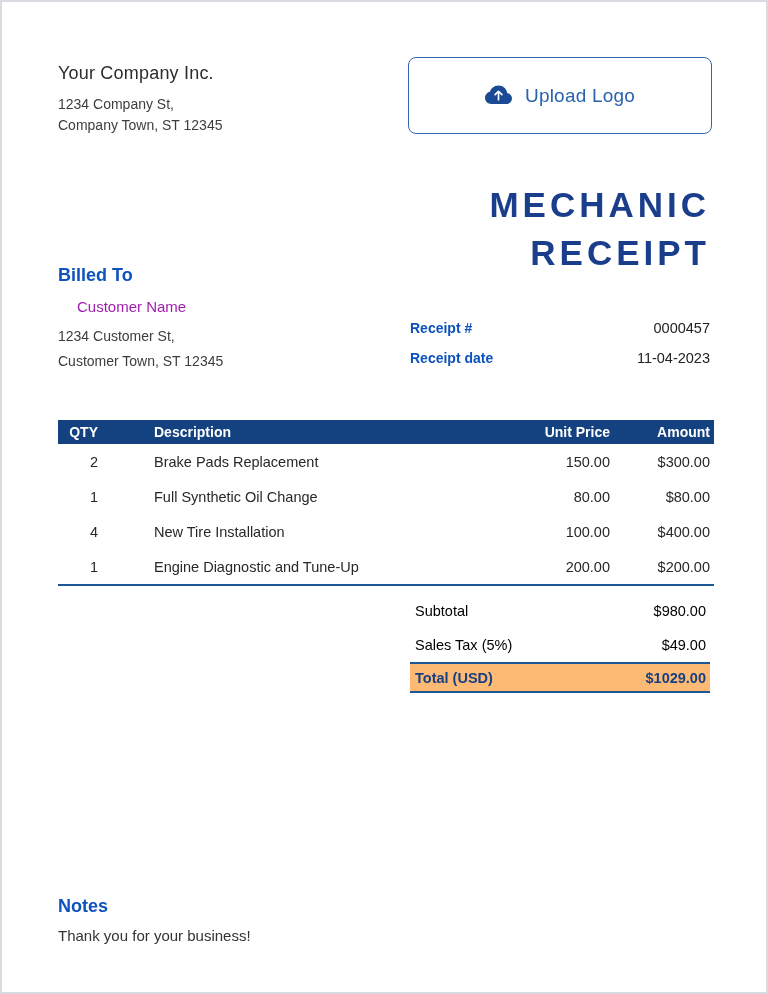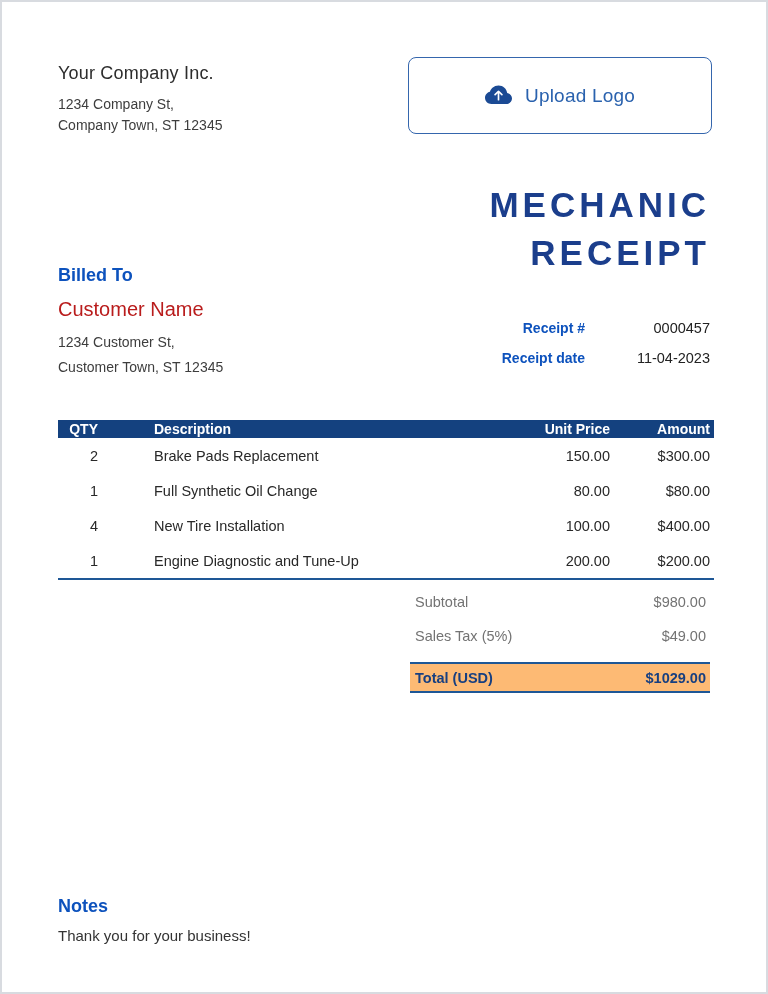--- a/index.html
+++ b/index.html
@@ -38,53 +38,53 @@
   .doc-title {
     position: absolute; right: 56px; top: 179px;
     text-align: right;
     font-size: 35px; font-weight: 800; letter-spacing: 4px;
     color: #1b3e8c; line-height: 48px;
   }
 
   
   .billed { position: absolute; left: 56px; top: 263px; }
   .section-label { font-size: 18px; font-weight: bold; color: #0d52bd; }
-  .billed-name { margin-top: 12px; font-size: 20px; color: #b91c1c; }
+  .billed-name { margin-top: 12px; font-size: 15px; color: #a21caf; margin-left: 19px; }
   .billed-address { margin-top: 9px; font-size: 14px; color: #3d3d3d; line-height: 25px; }
 
   
   .meta { position: absolute; right: 56px; top: 311px; width: 300px; }
   .meta-row { display: flex; align-items: center; height: 30px; }
-  .meta-label { flex: 1; text-align: right; font-size: 14px; font-weight: bold; color: #0d52bd; }
+  .meta-label { flex: 1; text-align: left; font-size: 14px; font-weight: bold; color: #0d52bd; }
   .meta-value { width: 125px; text-align: right; font-size: 14.5px; color: #222222; }
 
   
   .items { position: absolute; left: 56px; top: 418px; width: 656px; }
   .items-header {
-    display: flex; align-items: center; height: 18px;
+    display: flex; align-items: center; height: 24px;
     background: #14417f; color: #ffffff; font-weight: bold; font-size: 14px;
     padding-left: 8px; padding-right: 4px;
   }
   .col-qty { width: 32px; text-align: right; }
   .col-desc { flex: 1; text-align: left; margin-left: 24px; padding-left: 32px; }
   .col-unit { width: 120px; text-align: right; }
   .col-amount { width: 100px; text-align: right; }
   .items-body { border-bottom: 2px solid #1e5796; }
   .item-row {
     display: flex; align-items: center; height: 35px;
     font-size: 14.5px; color: #282828;
     padding-left: 8px; padding-right: 4px;
   }
 
   
   .summary { position: absolute; right: 56px; top: 592px; width: 300px; }
   .summary-row {
-    display: flex; align-items: flex-start; justify-content: space-between;
+    display: flex; align-items: center; justify-content: space-between;
     height: 34px; padding: 0 4px 0 5px;
-    font-size: 14.5px; color: #737373;
+    font-size: 14.5px; color: #000000;
   }
   .summary-total {
     display: flex; align-items: center; justify-content: space-between;
     height: 31px; padding: 0 4px 0 5px;
     background: #fdba74;
     border-top: 2px solid #1e5796; border-bottom: 2px solid #1e5796;
     font-size: 14.5px; font-weight: bold; color: #173f80;
   }
 
   

